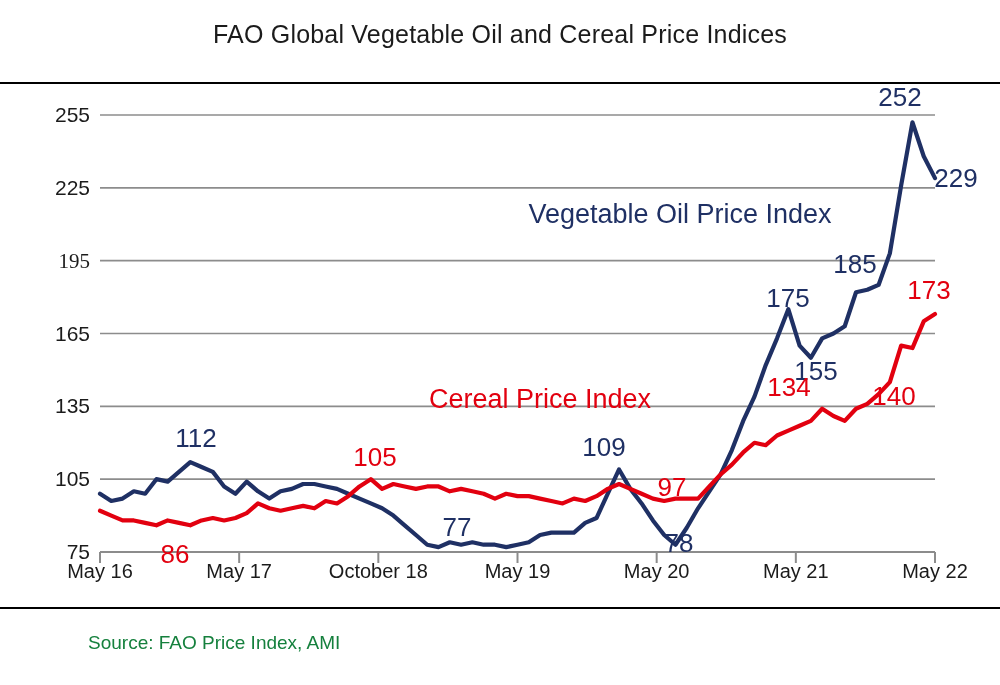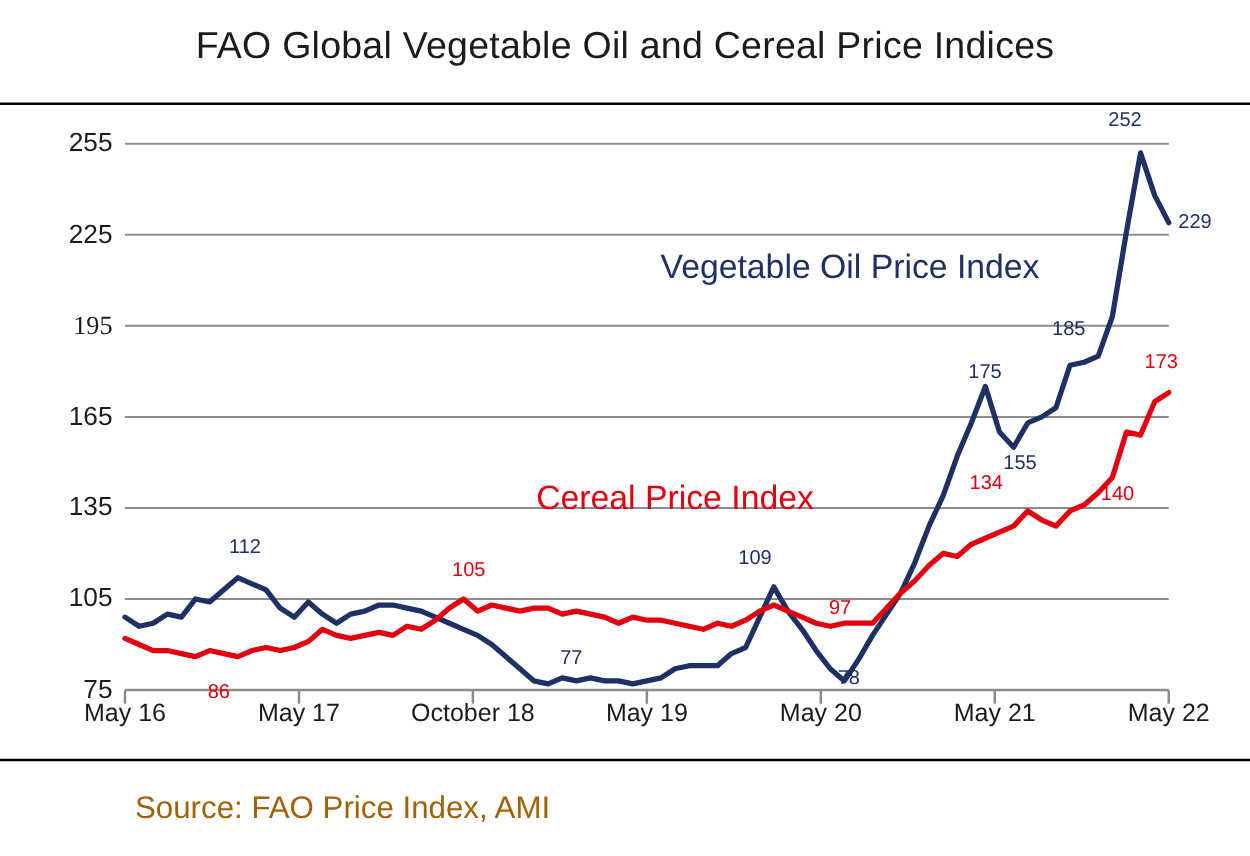--- a/index.html
+++ b/index.html
@@ -23,21 +23,21 @@
     background: #ffffff;
   }
 
   
   .title {
     position: absolute;
     left: 0;
     top: 20px;
     width: 1000px;
     text-align: center;
-    font-size: 30px;
+    font-size: 25px;
     font-weight: 400;
     color: #1b1b1b;
     letter-spacing: 0.2px;
   }
 
   
   .rule {
     position: absolute;
     left: 0;
     width: 1000px;
@@ -79,44 +79,44 @@
     color: #1b1b1b;
     text-align: center;
     width: 130px;
     transform: translateX(-50%);
     top: 560px;
   }
 
   
   .dlabel {
     position: absolute;
-    font-size: 16px;
+    font-size: 26px;
     white-space: nowrap;
     transform: translate(-50%, -50%);
   }
   .dlabel.navy { color: #1f3064; }
   .dlabel.red  { color: #e2000f; }
 
   
   .serieslabel {
     position: absolute;
     font-size: 27px;
     white-space: nowrap;
     transform: translate(-50%, -50%);
   }
   .serieslabel.navy { color: #1f3064; }
   .serieslabel.red  { color: #e2000f; text-align: center; }
 
   
   .source {
     position: absolute;
-    left: 108px;
+    left: 88px;
     top: 632px;
-    font-size: 25px;
-    color: #a16207;
+    font-size: 19px;
+    color: #15803d;
   }
 </style>
 </head>
 <body>
 
 <div id="page">
 
   <div class="title">FAO Global Vegetable Oil and Cereal Price Indices</div>
 
   <div class="rule rule-top"></div>

